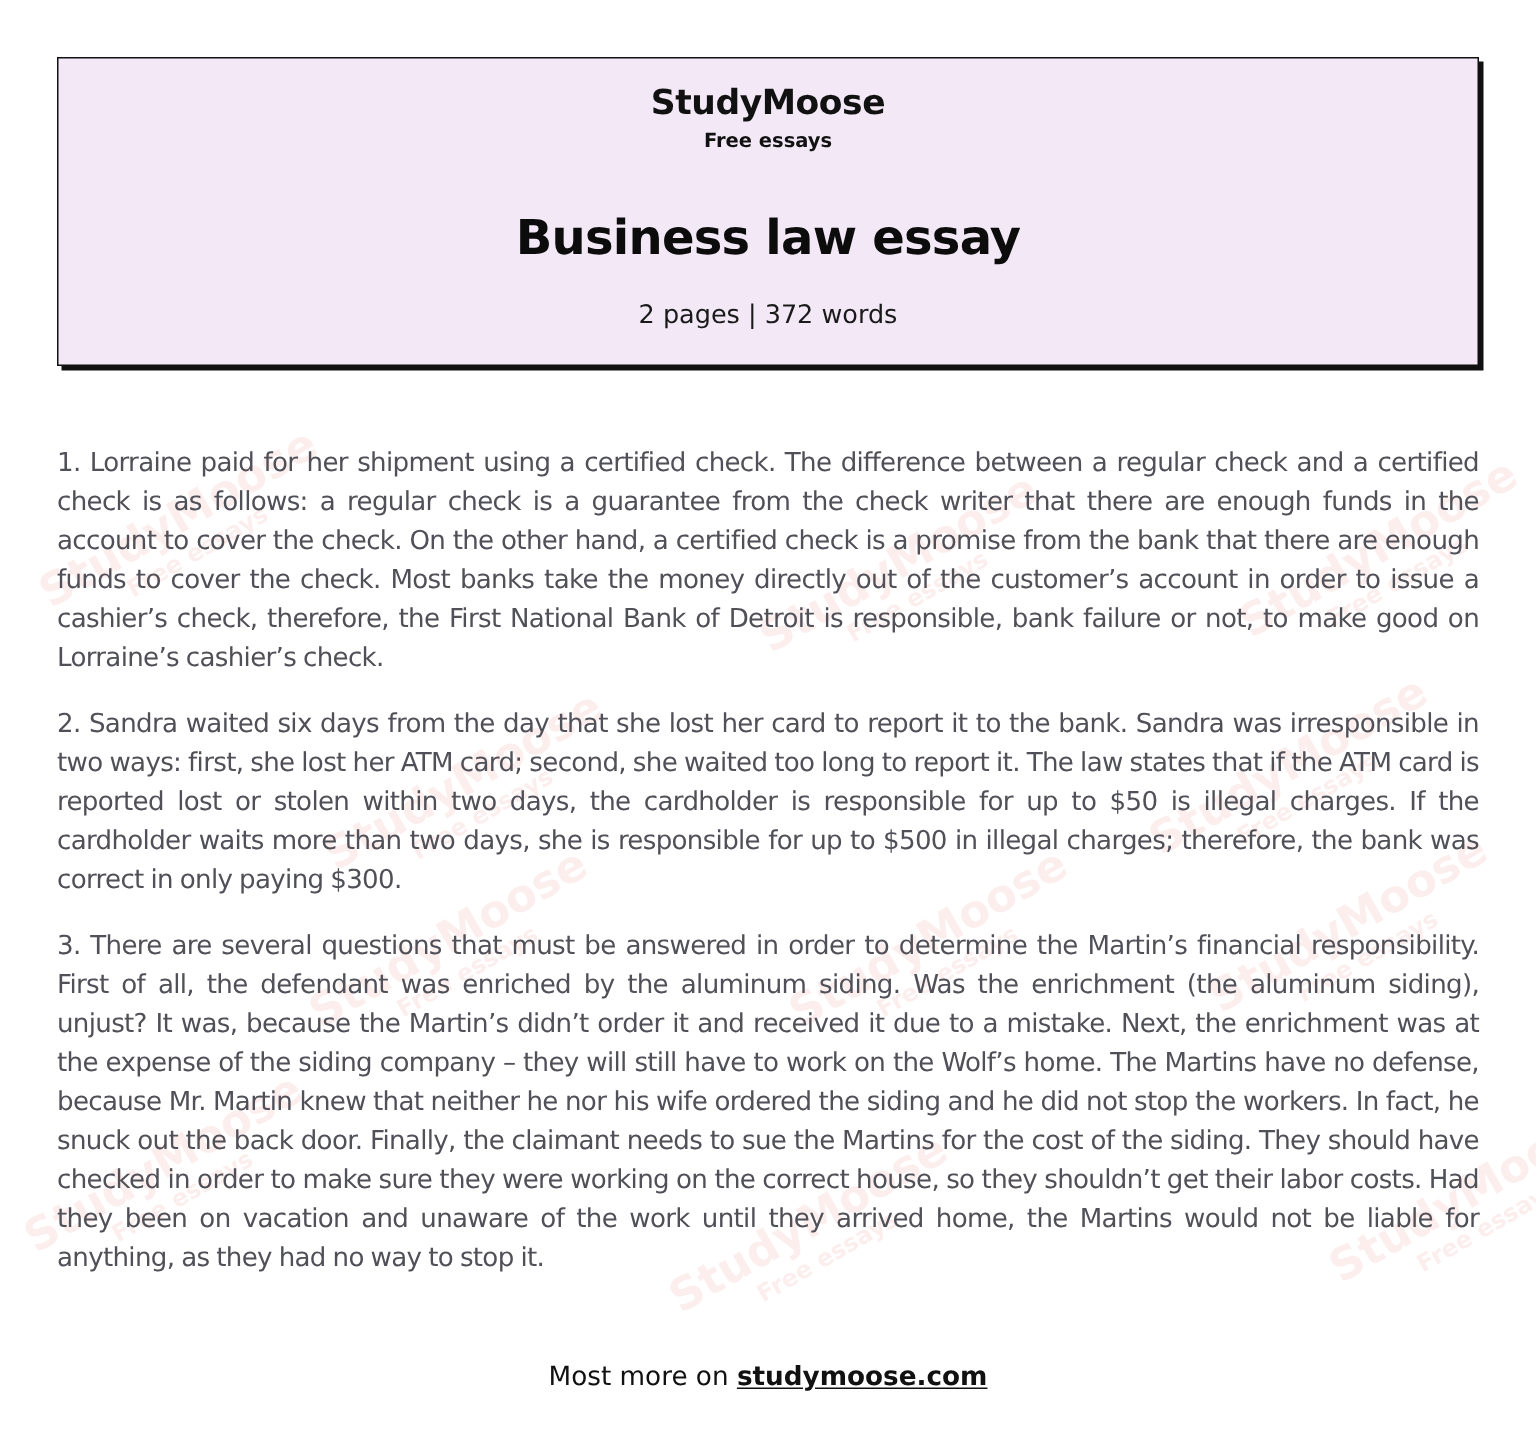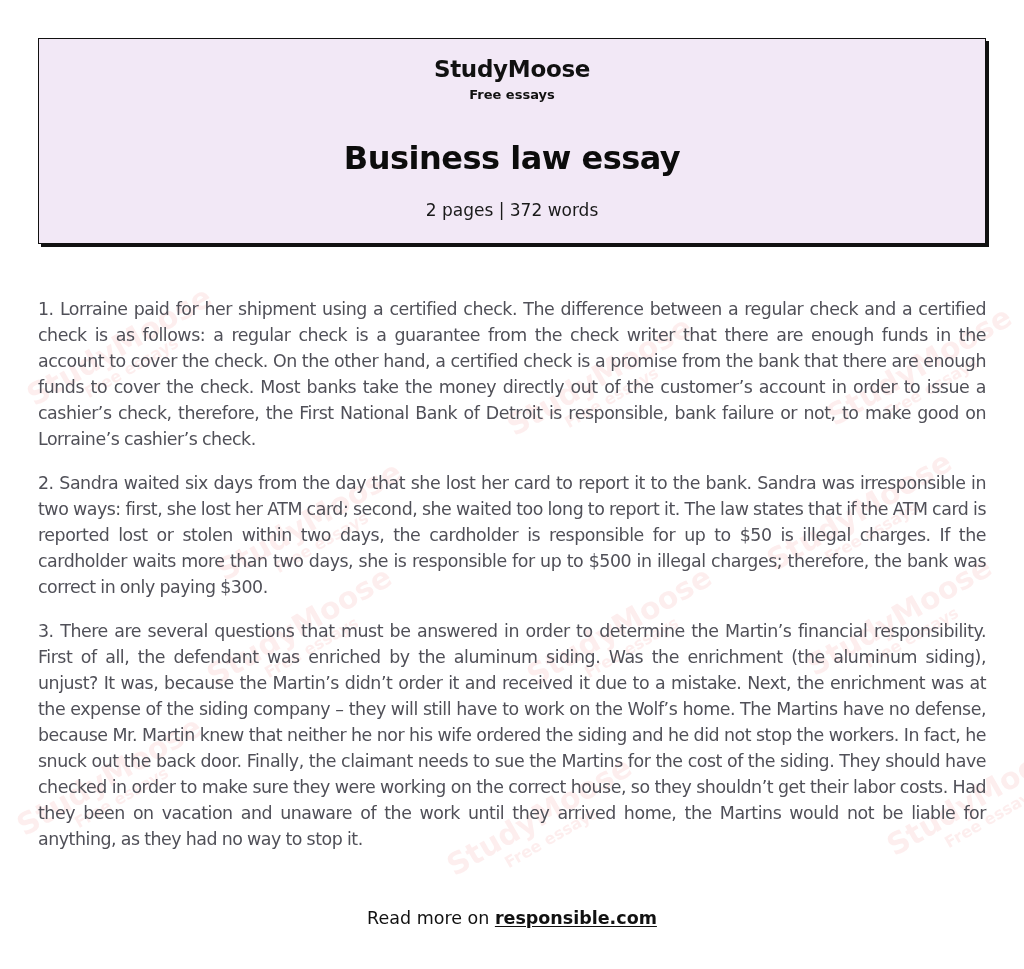--- a/index.html
+++ b/index.html
@@ -183,14 +183,14 @@
   <div class="meta">2 pages | 372 words</div>
 </header>
 
 <main class="content">
   <p>1. Lorraine paid for her shipment using a certified check. The difference between a regular check and a certified check is as follows: a regular check is a guarantee from the check writer that there are enough funds in the account to cover the check. On the other hand, a certified check is a promise from the bank that there are enough funds to cover the check. Most banks take the money directly out of the customer’s account in order to issue a cashier’s check, therefore, the First National Bank of Detroit is responsible, bank failure or not, to make good on Lorraine’s cashier’s check.</p>
   <p>2. Sandra waited six days from the day that she lost her card to report it to the bank. Sandra was irresponsible in two ways: first, she lost her ATM card; second, she waited too long to report it. The law states that if the ATM card is reported lost or stolen within two days, the cardholder is responsible for up to $50 is illegal charges. If the cardholder waits more than two days, she is responsible for up to $500 in illegal charges; therefore, the bank was correct in only paying $300.</p>
   <p>3. There are several questions that must be answered in order to determine the Martin’s financial responsibility. First of all, the defendant was enriched by the aluminum siding. Was the enrichment (the aluminum siding), unjust? It was, because the Martin’s didn’t order it and received it due to a mistake. Next, the enrichment was at the expense of the siding company – they will still have to work on the Wolf’s home. The Martins have no defense, because Mr. Martin knew that neither he nor his wife ordered the siding and he did not stop the workers. In fact, he snuck out the back door. Finally, the claimant needs to sue the Martins for the cost of the siding. They should have checked in order to make sure they were working on the correct house, so they shouldn’t get their labor costs. Had they been on vacation and unaware of the work until they arrived home, the Martins would not be liable for anything, as they had no way to stop it.</p>
 </main>
 
 <footer class="footer">
-  <span>Read more on </span><a>responsible.com</a>
+  <span>Most more on </span><a>studymoose.com</a>
 </footer>
 
 </body></html>

